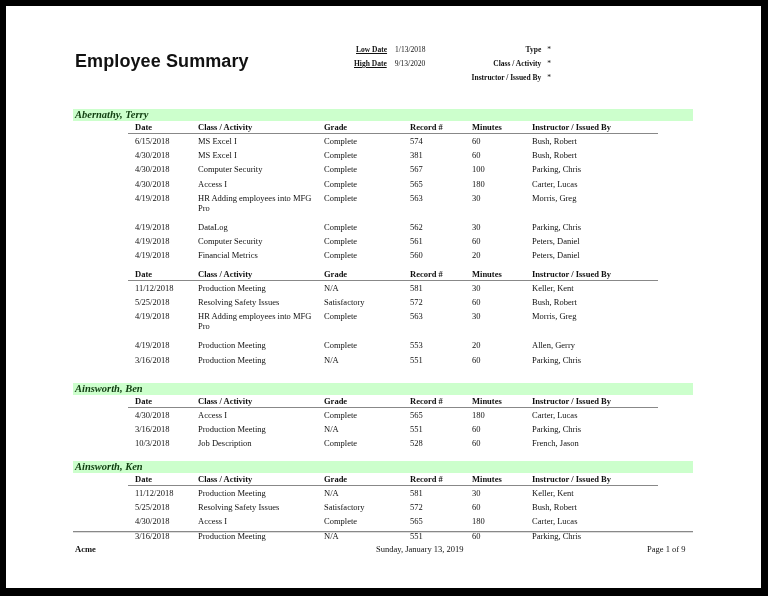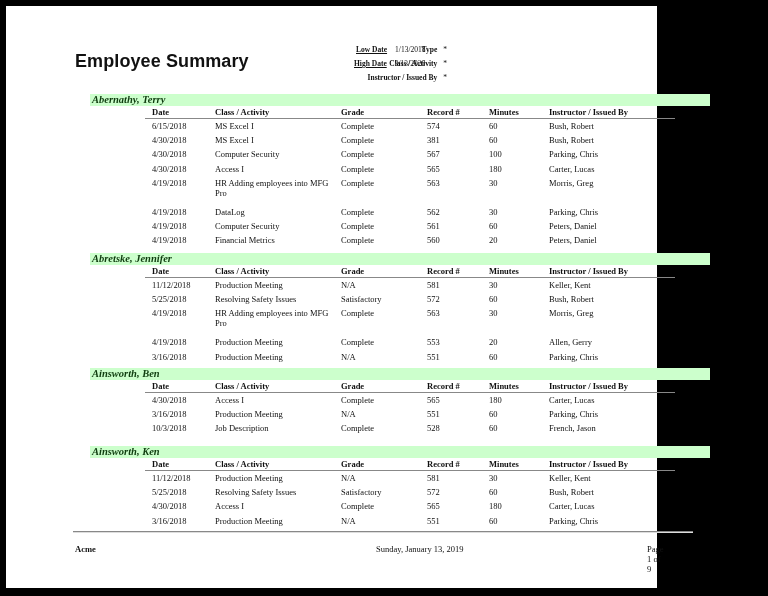--- a/index.html
+++ b/index.html
@@ -5,40 +5,40 @@
     html, body { margin: 0; padding: 0; }
     body {
       width: 768px; height: 596px; overflow: hidden;
       background: #000;
       font-family: "Liberation Serif", "DejaVu Serif", serif;
       color: #111;
     }
     .page {
       position: absolute;
       left: 6px; top: 6px;
-      width: 651px; height: 582px;
+      width: 755px; height: 582px;
       background: #fff;
     }
     .title {
       position: absolute; left: 69px; top: 45px;
       font-family: "Liberation Sans", "DejaVu Sans", sans-serif;
       font-weight: bold; font-size: 18px; color: #111;
       letter-spacing: 0.1px;
     }
     .params { position: absolute; font-size: 7.5px; line-height: 14px; }
     .params .lbl { font-weight: bold; text-decoration: underline; }
     .p-low { left: 350px; top: 37px; }
     .p-high { left: 348px; top: 51px; }
     .p-low .lbl, .p-high .lbl { display: inline-block; }
     .p-low .val, .p-high .val { margin-left: 8px; }
     .p-right { position: absolute; right: 210px; text-align: center; font-size: 7.5px; line-height: 14px; }
     .p-right .lbl { font-weight: bold; }
     .p-right .val { margin-left: 6px; }
 
-    .group { position: absolute; left: 84px; width: 620px; }
+    .group { position: absolute; left: 67px; width: 620px; margin-top: 15px; }
     .band {
       height: 12px; background: #ccffcc;
       position: relative;
     }
     .band .name {
       position: absolute; left: 2px; top: -1px;
       font-weight: bold; font-style: italic; color: #0f3d0f;
       font-size: 10.5px; line-height: 13px;
     }
     .hdr {
@@ -162,23 +162,20 @@
         <div class="row" style="height: 14.2px;">
           <span class="c c-date">4/19/2018</span>
           <span class="c c-class">Financial Metrics</span>
           <span class="c c-grade">Complete</span>
           <span class="c c-rec">560</span>
           <span class="c c-min">20</span>
           <span class="c c-instr">Peters, Daniel</span>
         </div>
       </div>
       <div class="group" style="top: 247px;">
-        <div class="band">
-          <span class="name">Abretske, Jennifer</span>
-        </div>
         <div class="hdr">
           <span class="c c-date">Date</span>
           <span class="c c-class">Class / Activity</span>
           <span class="c c-grade">Grade</span>
           <span class="c c-rec">Record #</span>
           <span class="c c-min">Minutes</span>
           <span class="c c-instr">Instructor / Issued By</span>
         </div>
         <div class="row" style="height: 14.2px;">
           <span class="c c-date">11/12/2018</span>

